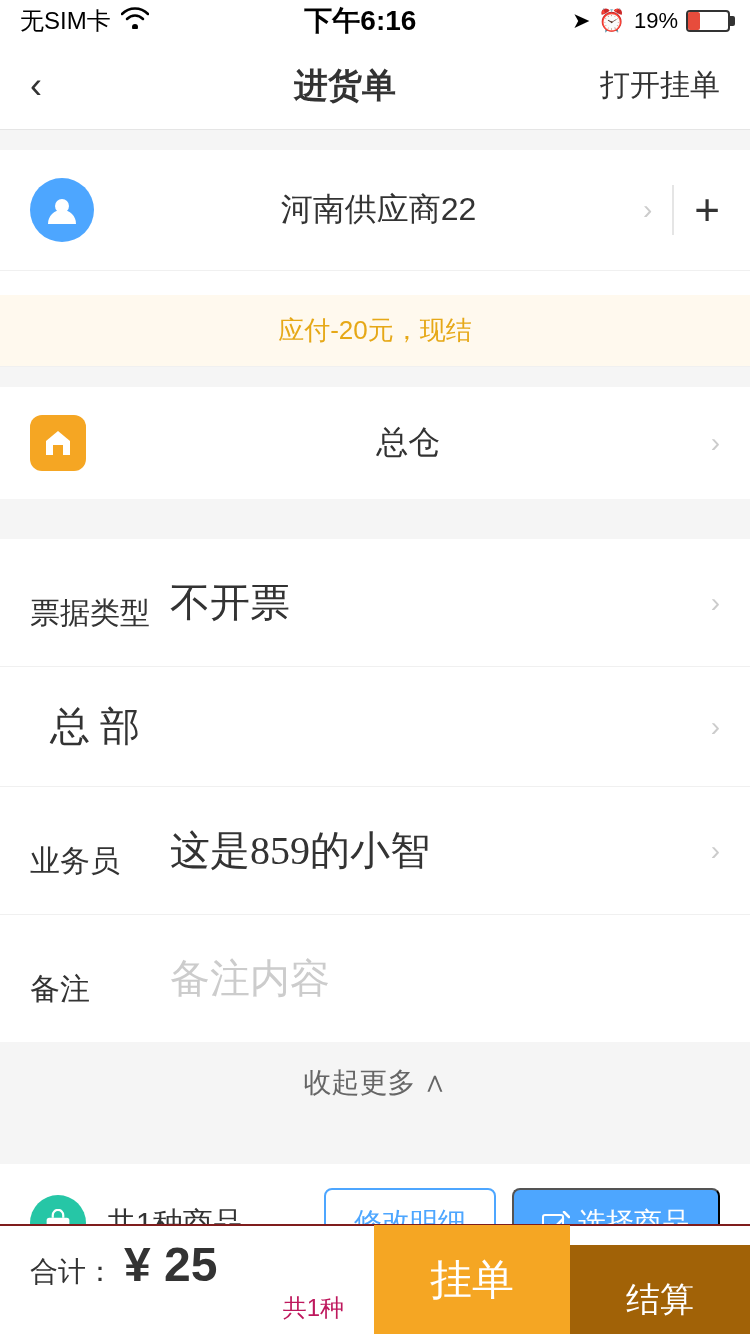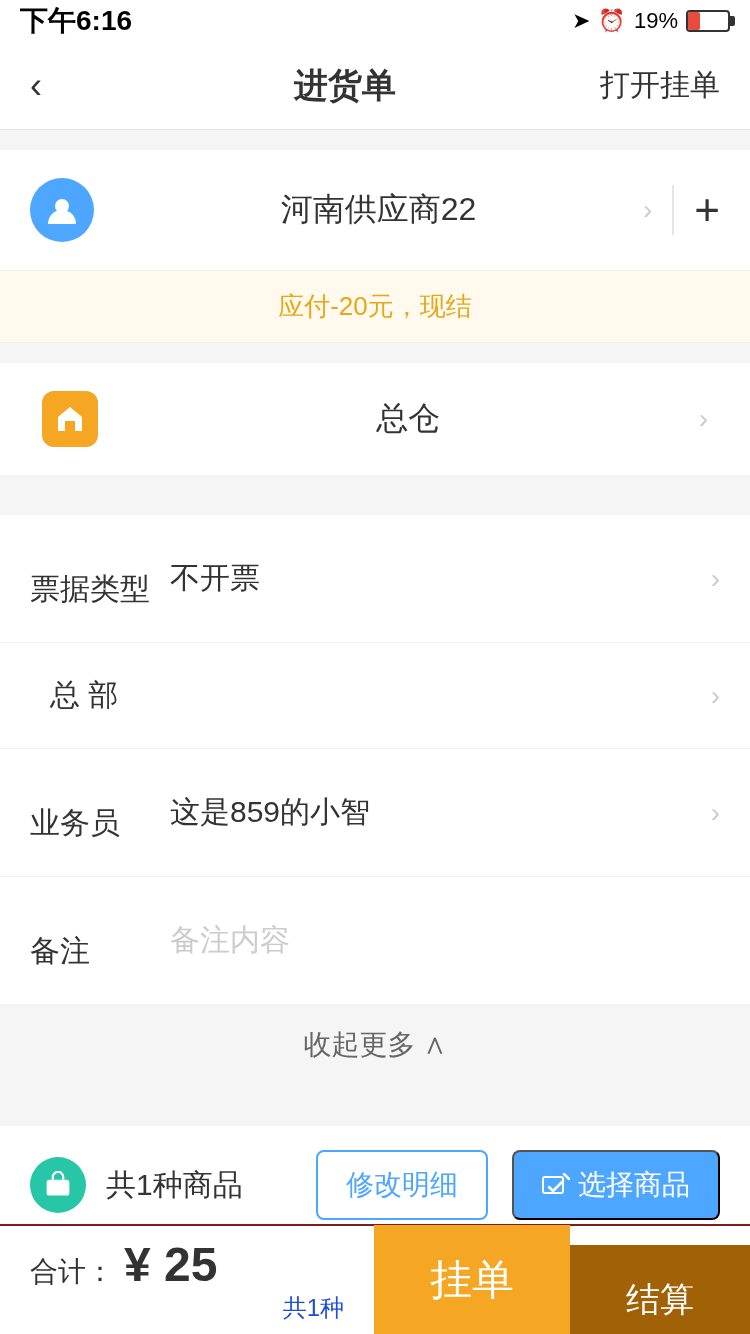--- a/index.html
+++ b/index.html
@@ -132,27 +132,28 @@
       color: #ccc;
     }
 
     
     .notice-bar {
       background: #fff9ee;
       padding: 18px 30px;
       font-size: 26px;
       color: #e6a817;
       border-bottom: 1px solid #f0f0f0;
+      margin-top: 24px;
     }
 
     
     .warehouse-row {
       display: flex;
       align-items: center;
-      padding: 28px 42px;
+      padding: 28px 30px;
       background: #fff;
     }
     .warehouse-icon {
       width: 56px; height: 56px;
       border-radius: 12px;
       background: #f5a623;
       display: flex; align-items: center; justify-content: center;
       margin-right: 20px;
       flex-shrink: 0;
     }
@@ -179,23 +180,24 @@
     }
     .form-label {
       font-size: 30px;
       color: #333;
       width: 120px;
       flex-shrink: 0;
       margin-top: 22px;
     }
     .form-value {
       flex: 1;
-      font-size: 30px;
+      font-size: 40px;
       color: #333;
       padding-left: 20px;
+      font-family: Liberation Serif, serif;
     }
     .form-value.placeholder {
       color: #ccc;
     }
 
     
     .collapse-btn {
       background: #f5f5f5;
       padding: 22px 30px;
       text-align: center;
@@ -226,21 +228,21 @@
       font-size: 30px;
       color: #333;
     }
     .btn-outline {
       border: 2px solid #4da6ff;
       border-radius: 8px;
       padding: 14px 28px;
       font-size: 28px;
       color: #4da6ff;
       background: #fff;
-      margin-right: 24px;
+      margin-right: 16px;
       cursor: pointer;
       text-align: right;
     }
     .btn-primary {
       border-radius: 8px;
       padding: 14px 28px;
       font-size: 28px;
       color: #fff;
       background: #4da6ff;
       cursor: pointer;
@@ -309,21 +311,21 @@
       align-items: baseline;
       gap: 10px;
     }
     .total-amount {
       font-size: 48px;
       font-weight: 600;
       color: #333;
     }
     .total-sub {
       font-size: 24px;
-      color: #1d4ed8;
+      color: #be185d;
     }
     .btn-hang {
       width: 196px;
       height: 110px;
       background: #f5a623;
       display: flex;
       align-items: center;
       justify-content: center;
       font-size: 42px;
       color: #fff;
@@ -347,20 +349,30 @@
     .content-wrapper {
       padding-bottom: 120px;
     }
   </style>
 </head>
 <body>
 
 <div class="content-wrapper">
 
   <div class="status-bar">
+    <div class="status-left">
+      <span>无SIM卡</span>
+      <span>
+        <svg width="28" height="22" viewBox="0 0 28 22" fill="none">
+          <path d="M14 17a3 3 0 1 1 0 6 3 3 0 0 1 0-6z" fill="#000"></path>
+          <path d="M6 12c2.2-2.2 5.2-3.5 8-3.5s5.8 1.3 8 3.5" stroke="#000" stroke-width="2.5" fill="none" stroke-linecap="round"></path>
+          <path d="M1 7C4.5 3.5 9 1.5 14 1.5s9.5 2 13 5.5" stroke="#000" stroke-width="2.5" fill="none" stroke-linecap="round"></path>
+        </svg>
+      </span>
+    </div>
     <div class="status-center">下午6:16</div>
     <div class="status-right">
       <span>➤</span>
       <span>⏰</span>
       <span>19%</span>
       <span class="battery-icon">
         <span class="battery-fill"></span>
       </span>
     </div>
   </div>

